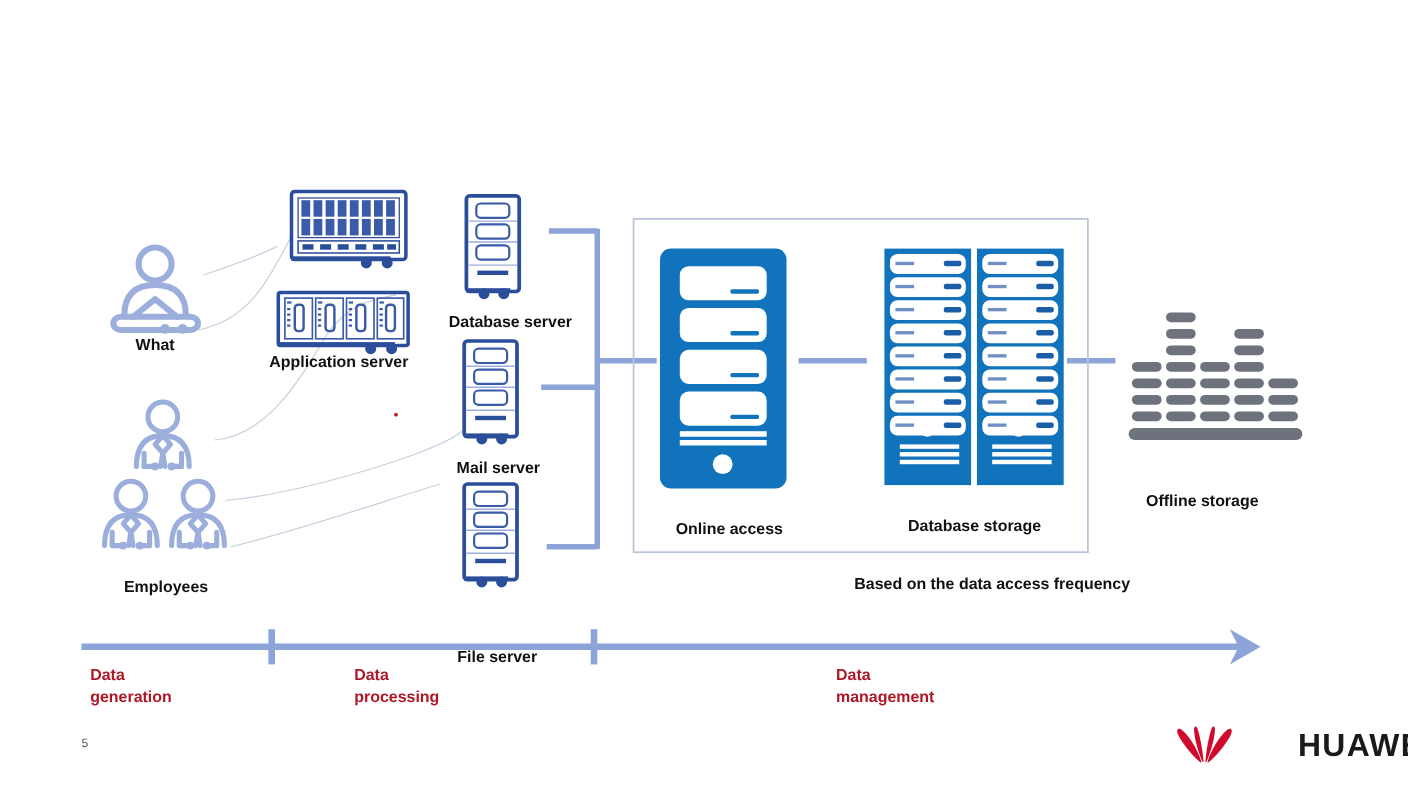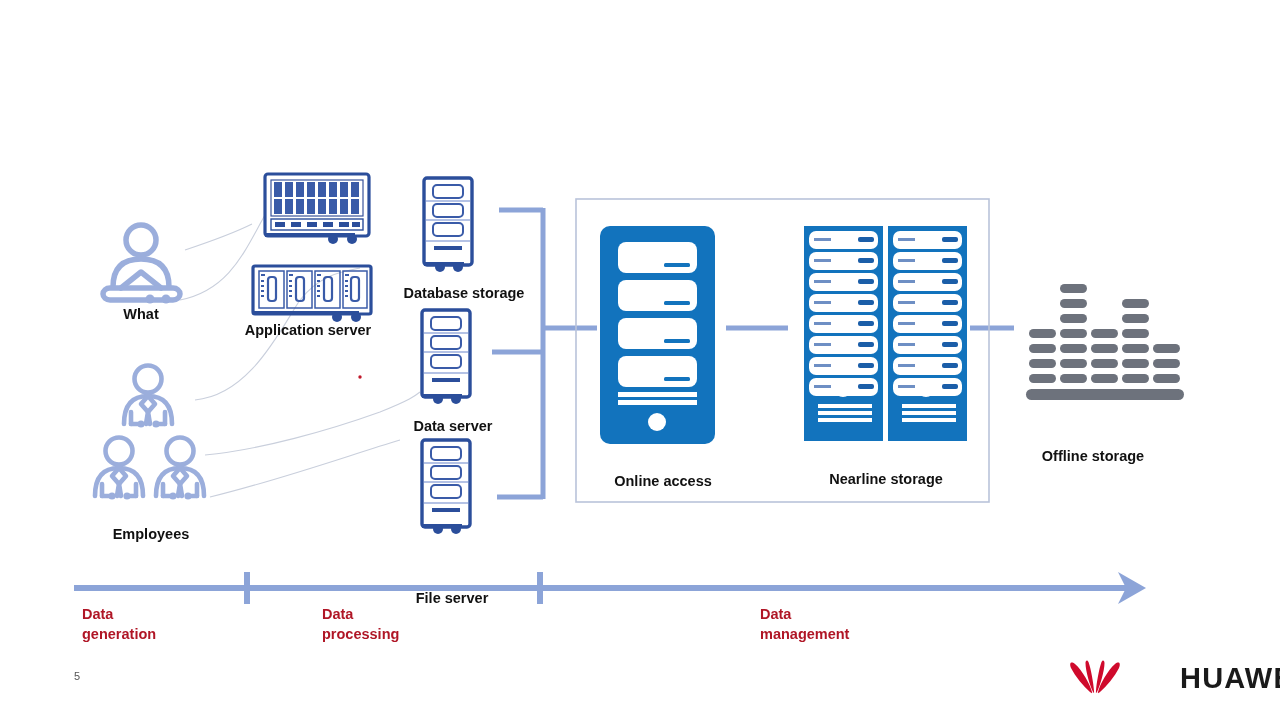--- a/index.html
+++ b/index.html
@@ -244,22 +244,22 @@
         <line x1="424" y1="463" x2="468" y2="463"></line>
         <line x1="424" y1="482" x2="468" y2="482"></line>
         <line x1="424" y1="503" x2="468" y2="503"></line>
       </g>
       <rect x="432" y="508" width="28" height="4" fill="#2B4E9B"></rect>
       <rect x="422" y="524" width="40" height="4" fill="#2B4E9B"></rect>
       <circle cx="438" cy="529" r="5" fill="#2B4E9B"></circle>
       <circle cx="456" cy="529" r="5" fill="#2B4E9B"></circle>
     </g>
   </svg>
-  <div class="cap" style="left:394px;top:285px;width:140px;">Database storage</div>
-  <div class="cap" style="left:403px;top:418px;width:100px;">Data server</div>
+  <div class="cap" style="left:394px;top:285px;width:140px;">Database server</div>
+  <div class="cap" style="left:403px;top:418px;width:100px;">Mail server</div>
   <div class="cap" style="left:400px;top:546px;width:104px;margin-top:44px;">File server</div>
 
   <svg class="layer">
     <g stroke="#8CA4D8" stroke-width="5" fill="none">
       <line x1="499" y1="210" x2="543" y2="210"></line>
       <line x1="492" y1="352" x2="543" y2="352"></line>
       <line x1="497" y1="497" x2="543" y2="497"></line>
       <line x1="543" y1="208" x2="543" y2="499"></line>
       <line x1="543" y1="328" x2="597" y2="328"></line>
       <line x1="726" y1="328" x2="788" y2="328"></line>
@@ -367,21 +367,21 @@
     </g>
     <circle cx="926" cy="389" r="8" fill="#ffffff"></circle>
     <g fill="#ffffff">
       <rect x="902" y="404" width="54" height="4"></rect>
       <rect x="902" y="411" width="54" height="4"></rect>
       <rect x="902" y="418" width="54" height="4"></rect>
     </g>
 
     <rect x="883" y="226" width="5" height="215" fill="#ffffff"></rect>
   </svg>
-  <div class="cap" style="left:816px;top:471px;width:140px;">Nearline storage</div>
+  <div class="cap" style="left:816px;top:471px;width:140px;">Database storage</div>
 
   <svg class="layer">
     <g fill="#6D727C">
 
       <rect x="1029" y="329" width="27" height="9" rx="4.5"></rect>
       <rect x="1029" y="344" width="27" height="9" rx="4.5"></rect>
       <rect x="1029" y="359" width="27" height="9" rx="4.5"></rect>
       <rect x="1029" y="374" width="27" height="9" rx="4.5"></rect>
 
       <rect x="1060" y="284" width="27" height="9" rx="4.5"></rect>
@@ -406,20 +406,21 @@
 
       <rect x="1153" y="344" width="27" height="9" rx="4.5"></rect>
       <rect x="1153" y="359" width="27" height="9" rx="4.5"></rect>
       <rect x="1153" y="374" width="27" height="9" rx="4.5"></rect>
 
       <rect x="1026" y="389" width="158" height="11" rx="5.5"></rect>
     </g>
   </svg>
   <div class="cap" style="left:1026px;top:448px;width:134px;">Offline storage</div>
 
+  <div class="cap" style="left:752px;top:523px;width:300px;">Based on the data access frequency</div>
 
   <svg class="layer">
     <g stroke="#8CA4D8" stroke-width="6" fill="none">
       <line x1="74" y1="588" x2="1128" y2="588"></line>
       <line x1="247" y1="572" x2="247" y2="604"></line>
       <line x1="540" y1="572" x2="540" y2="604"></line>
     </g>
     <path d="M1118,572 L1146,588 L1118,604 L1126,588 Z" fill="#8CA4D8"></path>
   </svg>
   <div class="tl-label" style="left:82px;top:605px;width:120px;">Data

